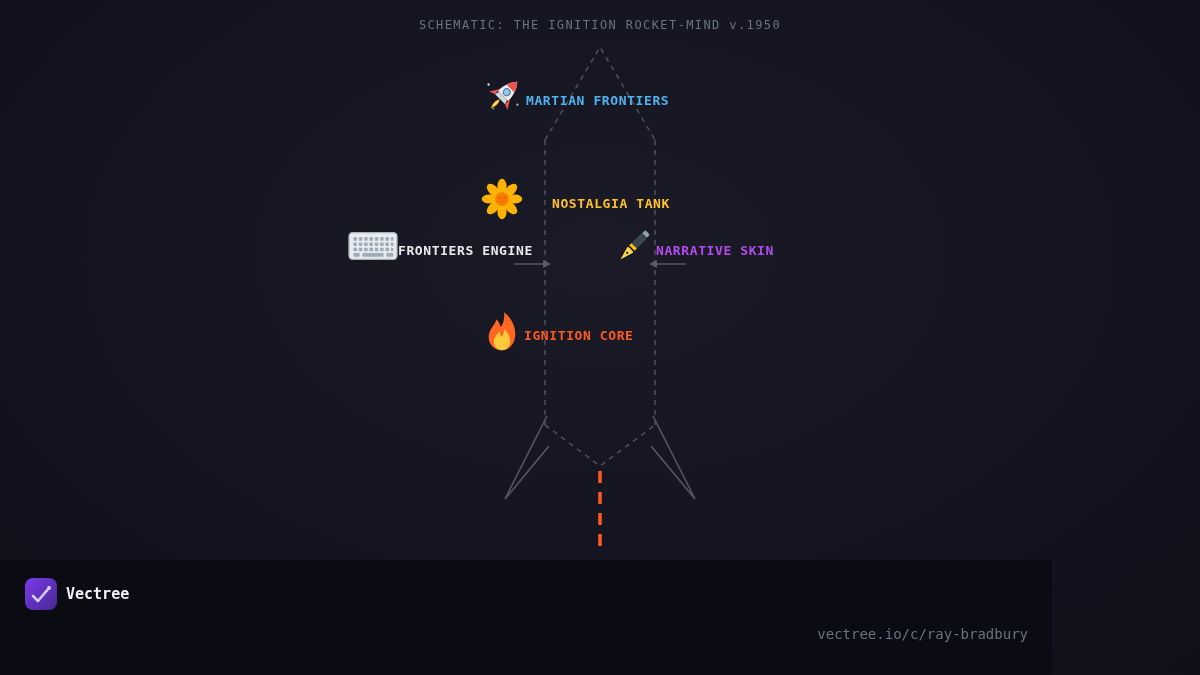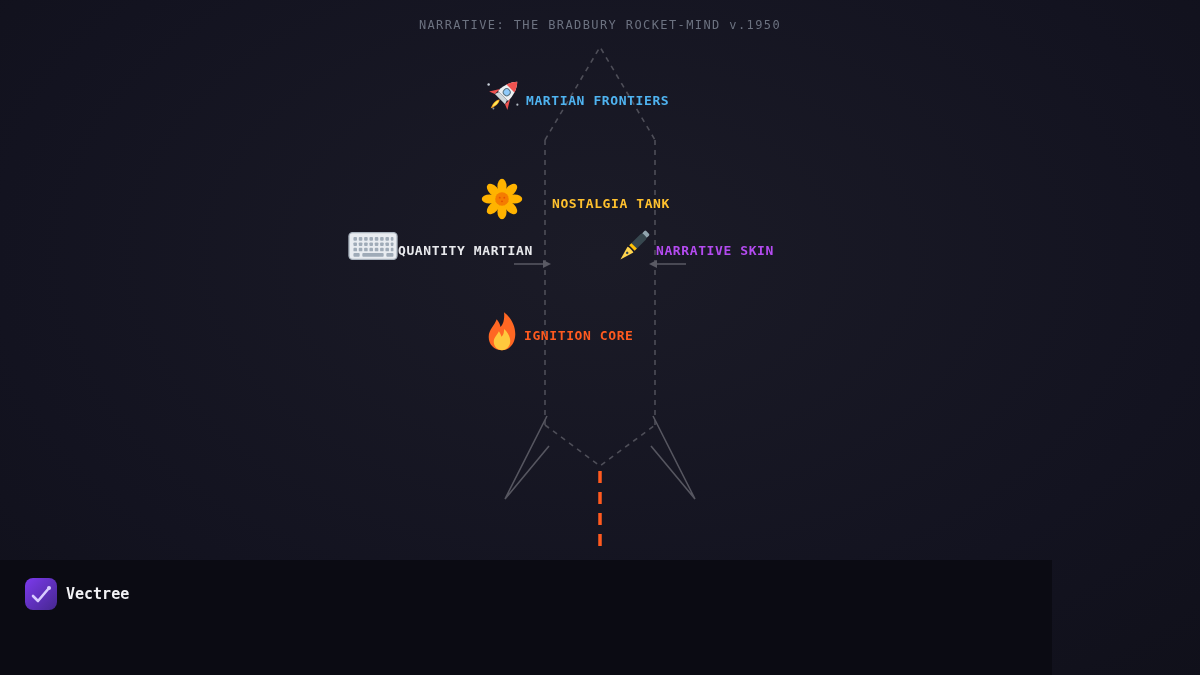--- a/index.html
+++ b/index.html
@@ -46,21 +46,21 @@
   .profile-url {
     position: absolute; right: 24px; top: 66px;
     color: #6b7280; font-size: 14px;
   }
 </style>
 </head>
 <body>
 
 <div class="stage">
 
-  <div class="schematic-title">NARRATIVE: THE BRADBURY ROCKET-MIND v.1950</div>
+  <div class="schematic-title">SCHEMATIC: THE IGNITION ROCKET-MIND v.1950</div>
 
   <svg class="overlay" width="1200" height="675" viewBox="0 0 1200 675">
     <g stroke="#4E4E58" stroke-width="1.6" fill="none">
       <path d="M545 140 L600 47 L655 140" stroke-dasharray="5 5"></path>
       <path d="M545 140 V425" stroke-dasharray="5 5"></path>
       <path d="M655 140 V425" stroke-dasharray="5 5"></path>
       <path d="M545 425 L600 466 L655 425" stroke-dasharray="5 5"></path>
     </g>
     <g stroke="#565660" stroke-width="1.6" fill="none">
       <path d="M547 416 L505 499 L549 446"></path>
@@ -156,21 +156,21 @@
             <rect x="30" y="20" width="4" height="4" rx="1"></rect>
             <rect x="36" y="20" width="4" height="4" rx="1"></rect>
             <rect x="42" y="20" width="4" height="4" rx="1"></rect>
             <rect x="48" y="20" width="3" height="4" rx="1"></rect>
           <rect x="16" y="26" width="24" height="4" rx="1"></rect>
           <rect x="6" y="26" width="7" height="4" rx="1"></rect>
           <rect x="43" y="26" width="8" height="4" rx="1"></rect>
         </g>
       </svg>
     </div>
-    <div class="label c-white">QUANTITY MARTIAN</div>
+    <div class="label c-white">FRONTIERS ENGINE</div>
   </div>
 
   <div class="node n-narrative">
     <div class="iconbox">
       <svg viewBox="0 0 48 48" width="44" height="44">
         <g transform="rotate(45 24 24)">
           <rect x="20.5" y="3" width="7" height="5.5" rx="1.5" fill="#90A4AE"></rect>
           <rect x="19.8" y="7.5" width="8.4" height="19" rx="2.5" fill="#37474F"></rect>
           <rect x="19.8" y="23.8" width="8.4" height="3.4" fill="#FFC107"></rect>
           <path d="M24 45 L19.5 29.5 C20.8 28.6 27.2 28.6 28.5 29.5 Z" fill="#FFD54F"></path>
@@ -187,15 +187,16 @@
         <linearGradient id="lg" x1="0" y1="0" x2="1" y2="1">
           <stop offset="0" stop-color="#7C3AED"></stop>
           <stop offset="1" stop-color="#45278F"></stop>
         </linearGradient>
       </defs>
       <rect width="32" height="32" rx="8" fill="url(#lg)"></rect>
       <path d="M8 18 L13 23 L24 10" stroke="#D8CCFF" stroke-width="2.6" fill="none" stroke-linecap="round" stroke-linejoin="round"></path>
       <circle cx="24" cy="10" r="2" fill="#D8CCFF"></circle>
     </svg>
     <div class="brand">Vectree</div>
+    <div class="profile-url">vectree.io/c/ray-bradbury</div>
   </div>
 
 </div>
 
 </body></html>

